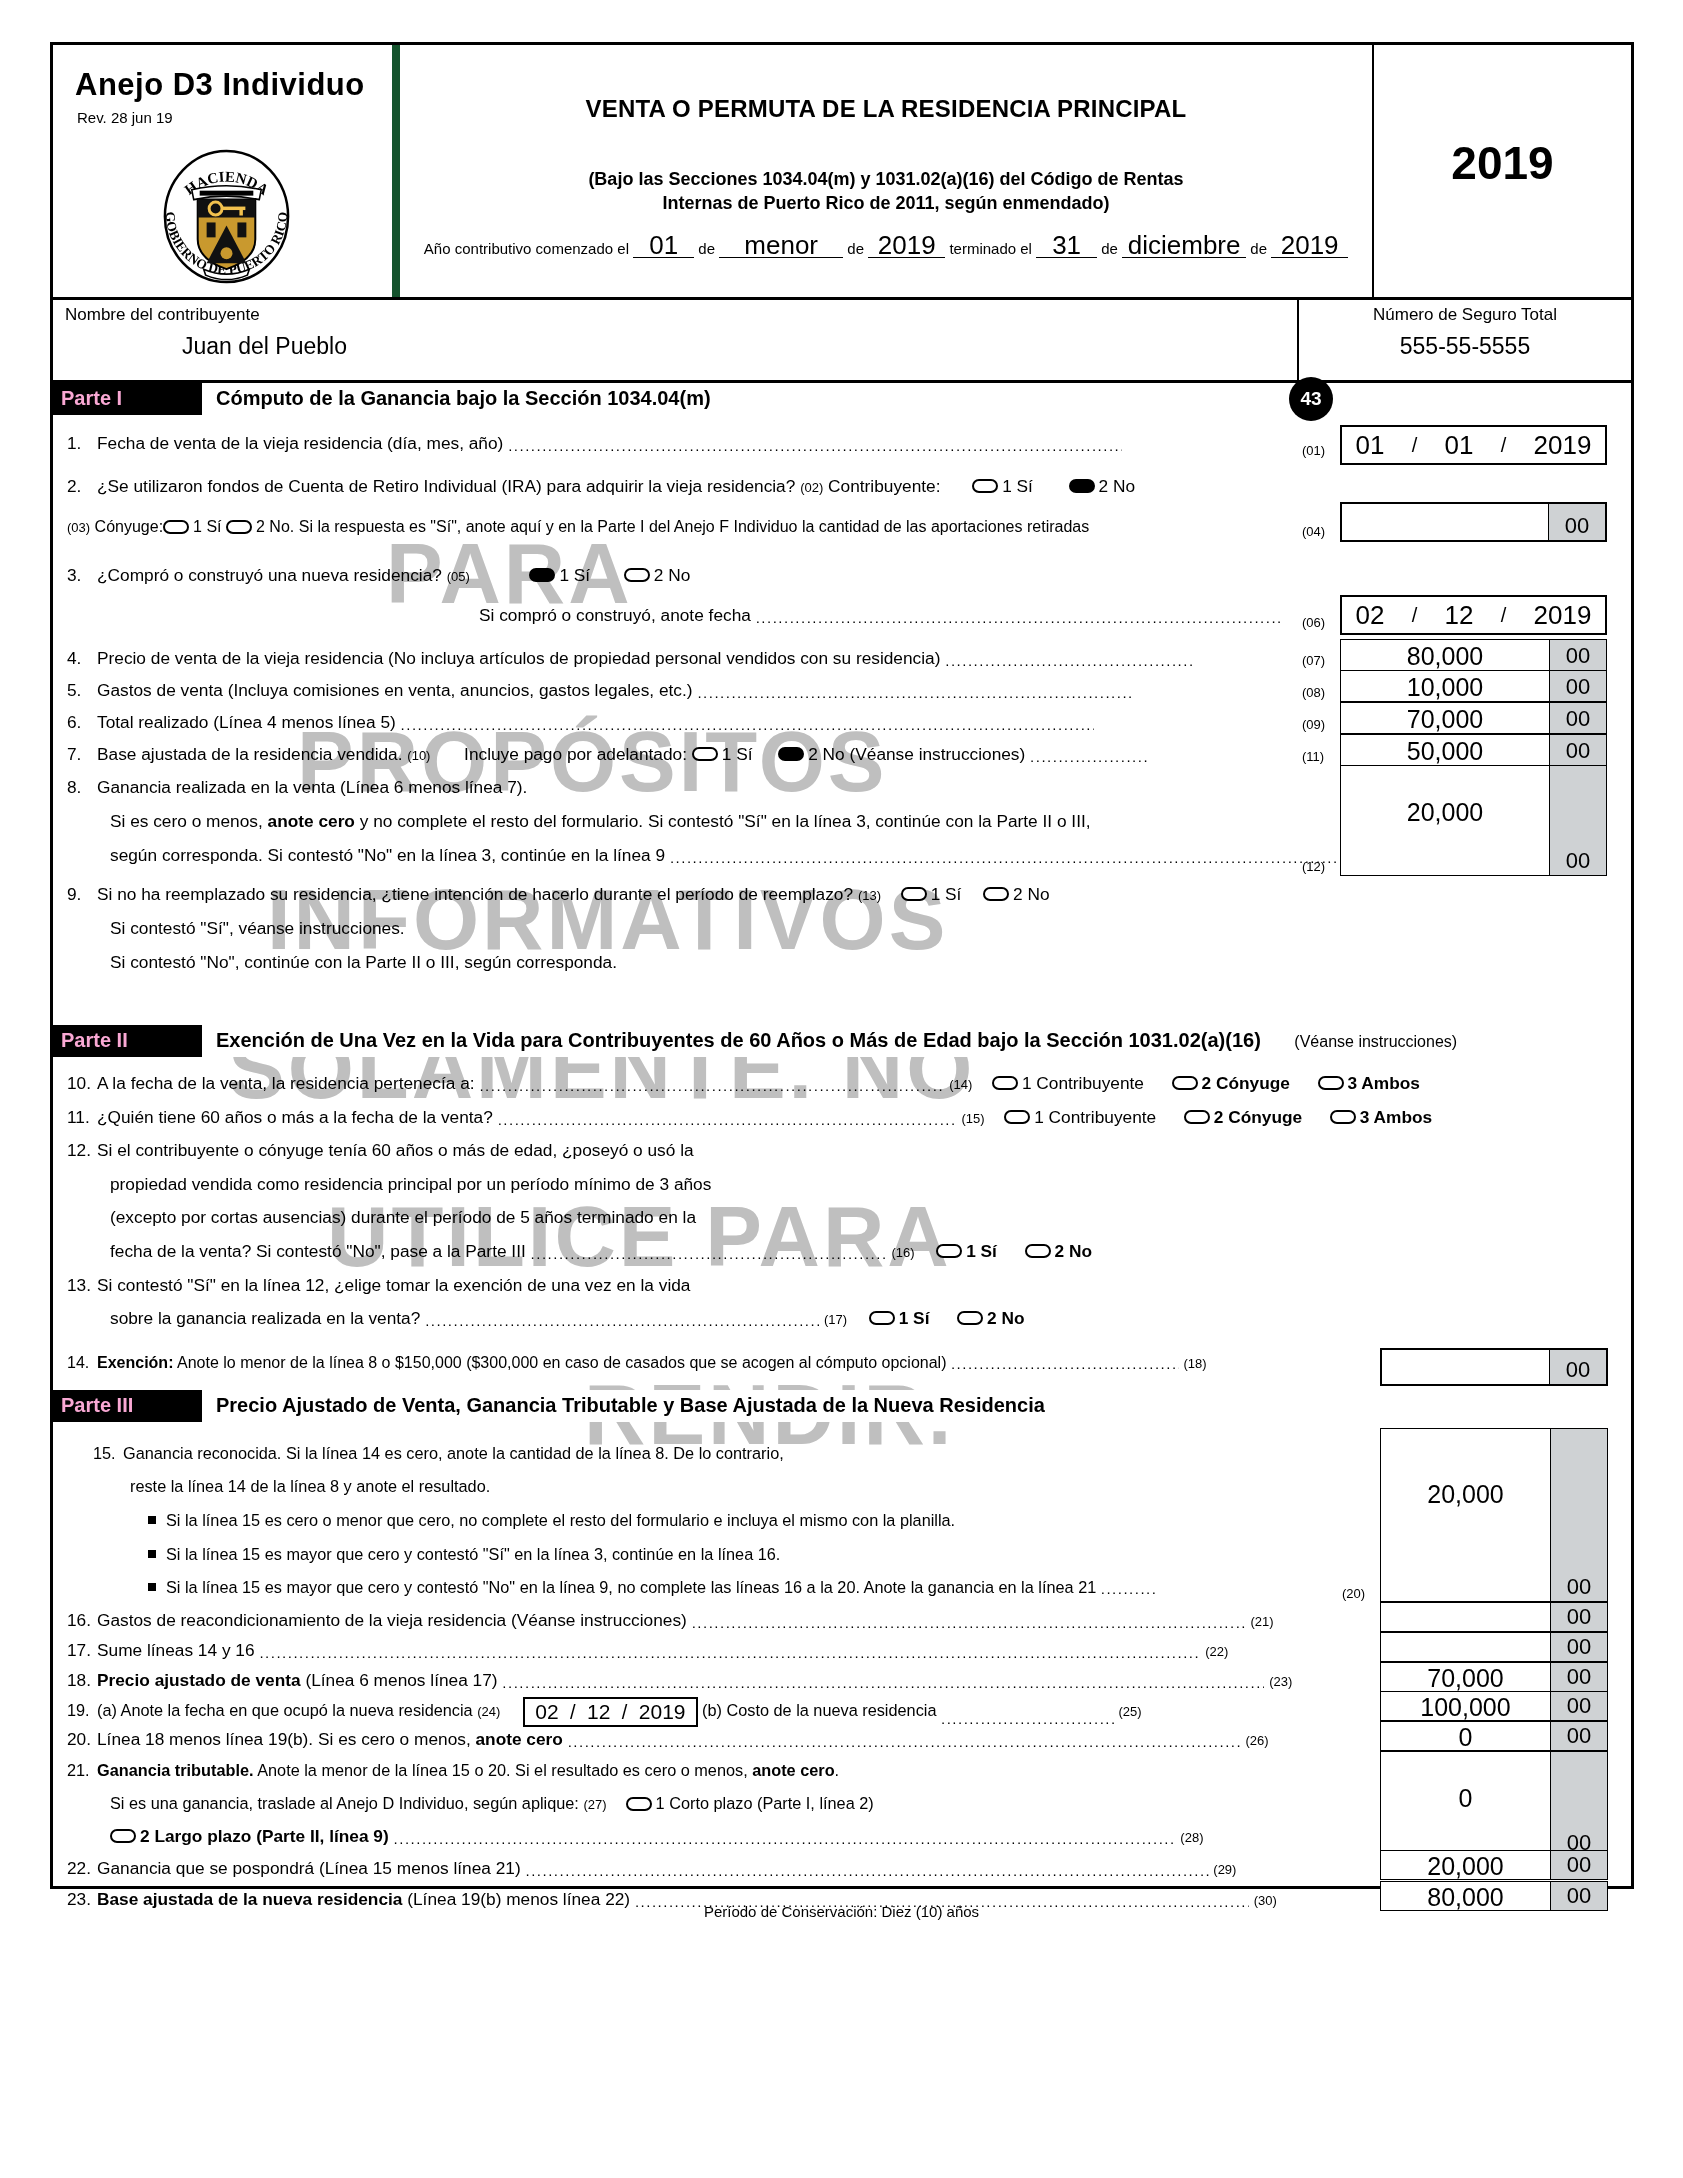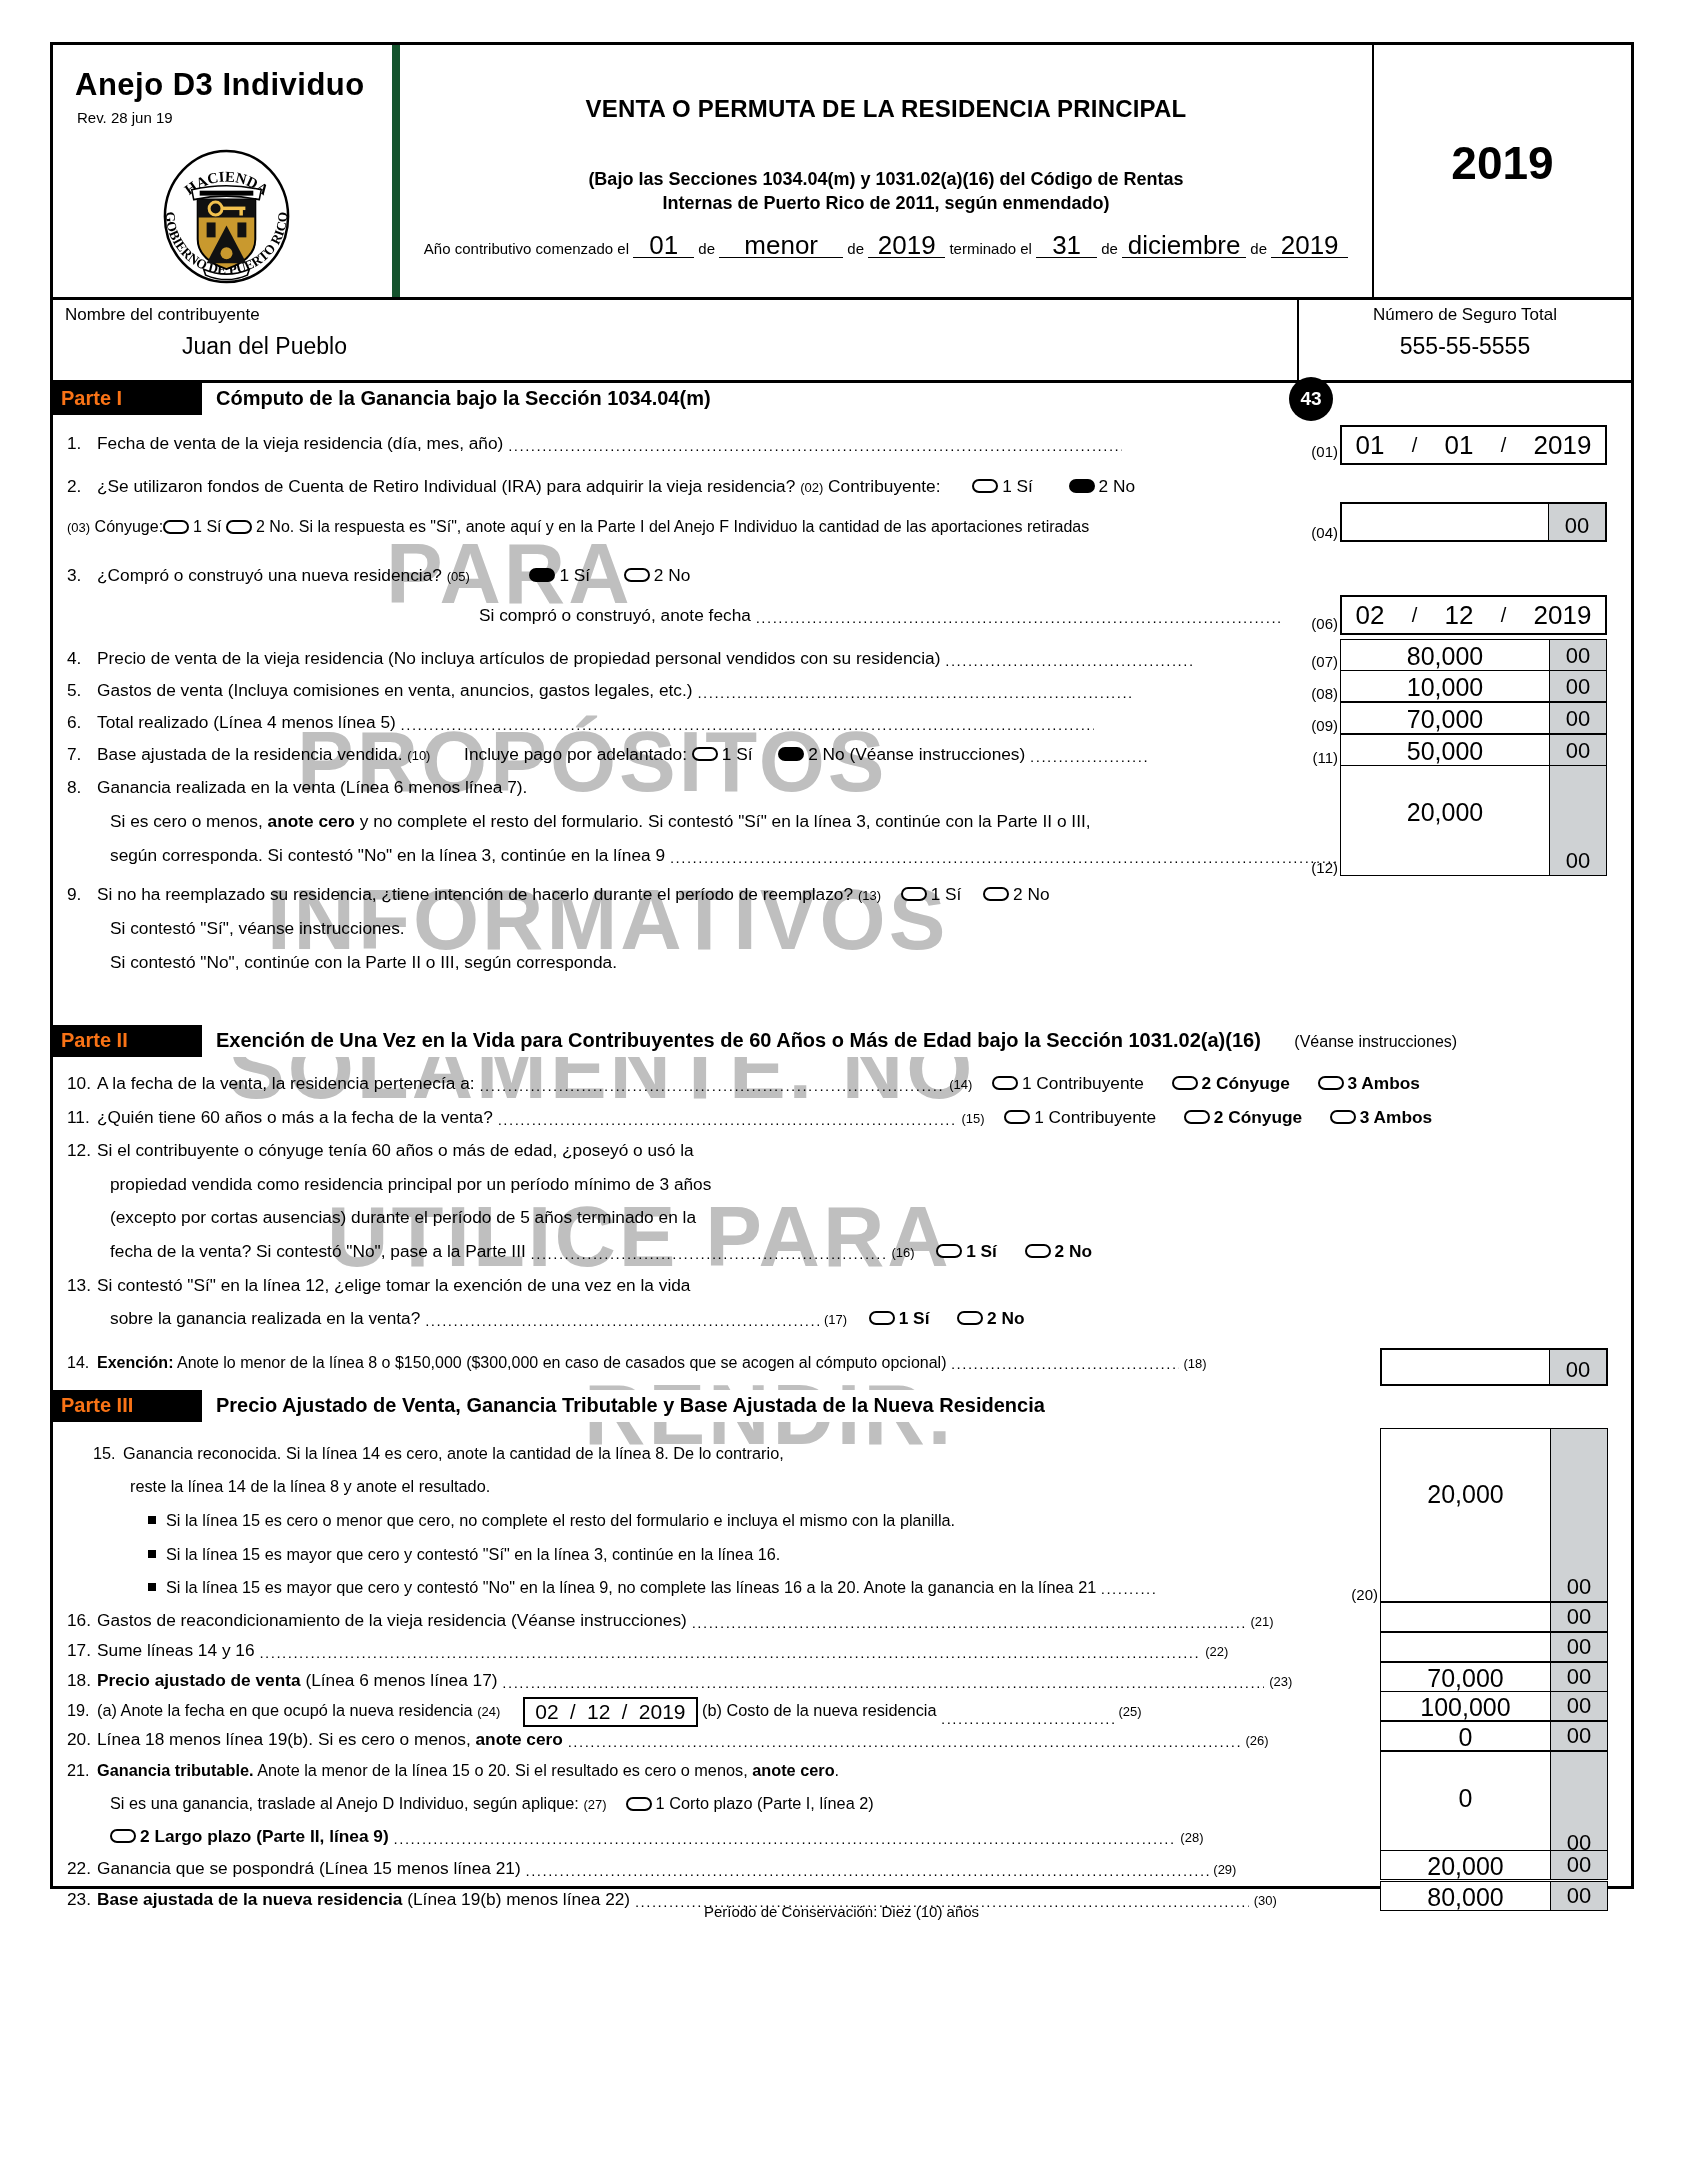--- a/index.html
+++ b/index.html
@@ -75,21 +75,21 @@
   .name-left{position:absolute;left:0;top:0;right:334px;height:100%;}
   .name-lbl{font-size:17px;margin:5px 0 0 12px;}
   .name-val{font-size:23px;margin:8px 0 0 129px;}
   .name-right{position:absolute;right:0;top:0;width:334px;height:100%;border-left:2px solid #000;box-sizing:border-box;}
   .ssn-lbl{font-size:17px;text-align:center;margin-top:5px;}
   .ssn-val{font-size:23px;text-align:center;margin-top:8px;}
 
   
   .partbar{position:relative;height:32px;background:#000;color:#fff;}
   .partbar .pnum{
-    position:absolute;left:8px;top:4px;font-size:20px;font-weight:bold;color:#f97316;
+    position:absolute;left:8px;top:4px;font-size:20px;font-weight:bold;color:#f9a8d4;
   }
   .partbar .ptitle{
     position:absolute;left:149px;top:0;right:0;height:32px;
     background:#fff;color:#000;font-size:20px;font-weight:bold;
     padding-left:14px;padding-top:4px;box-sizing:border-box;
   }
   .partbar .pnote{font-weight:normal;font-size:16px;margin-left:28px;}
   .circ43{
     position:absolute;left:1236px;top:-6px;width:44px;height:44px;border-radius:50%;
     background:#000;color:#fff;font-size:19px;font-weight:bold;
@@ -135,21 +135,21 @@
     box-sizing:border-box;padding-bottom:1px;
   }
   .vbox.thin{border-width:1px;}
   .datefields{
     position:absolute;left:0;right:0;top:0;bottom:0;
     display:flex;align-items:center;justify-content:space-around;font-size:26px;
   }
   .slash{font-size:20px;}
 
   .codelbl{
-    position:absolute;font-size:15px;z-index:22;text-align:right;
+    position:absolute;font-size:13px;z-index:22;text-align:left;
   }
 
   
   .inline-date{
     display:inline-block;border:2.5px solid #000;padding:1px 10px;
     font-size:21px;vertical-align:middle;box-sizing:border-box;
   }
 
   .bullet{display:inline-block;width:8px;height:8px;background:#000;margin:0 10px 3px 0;vertical-align:middle;}
 

